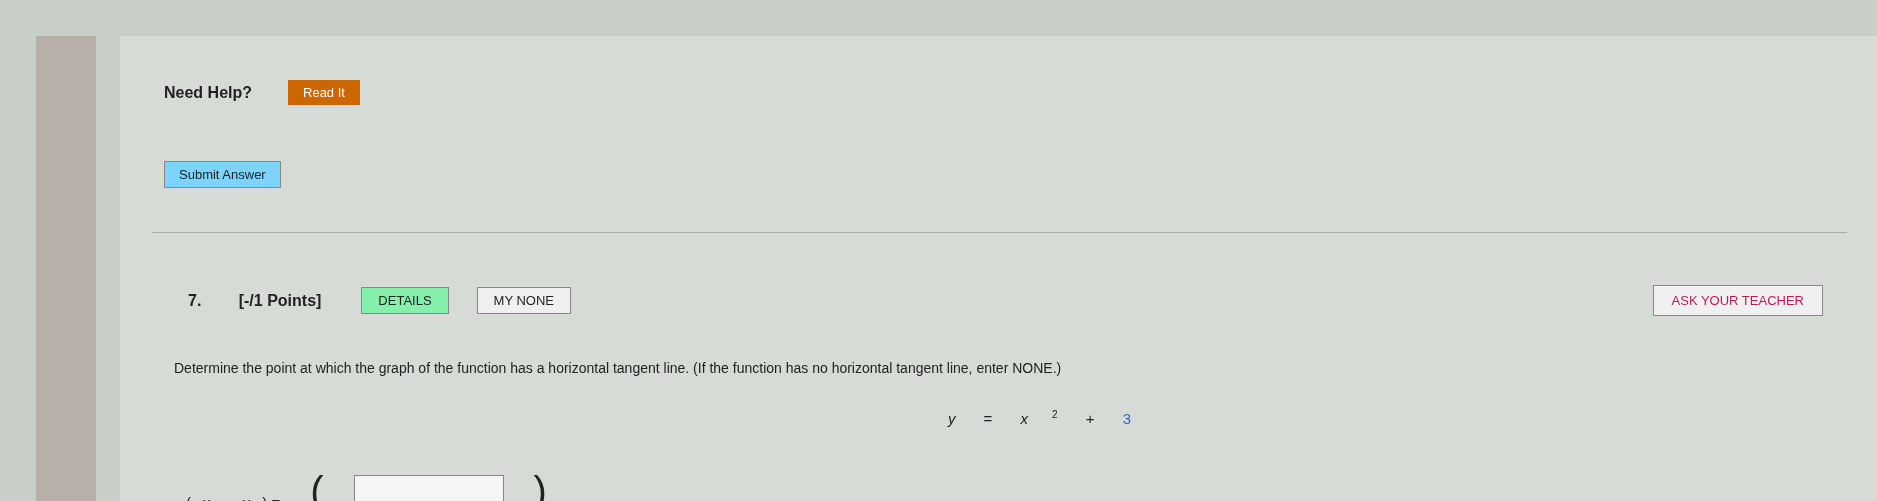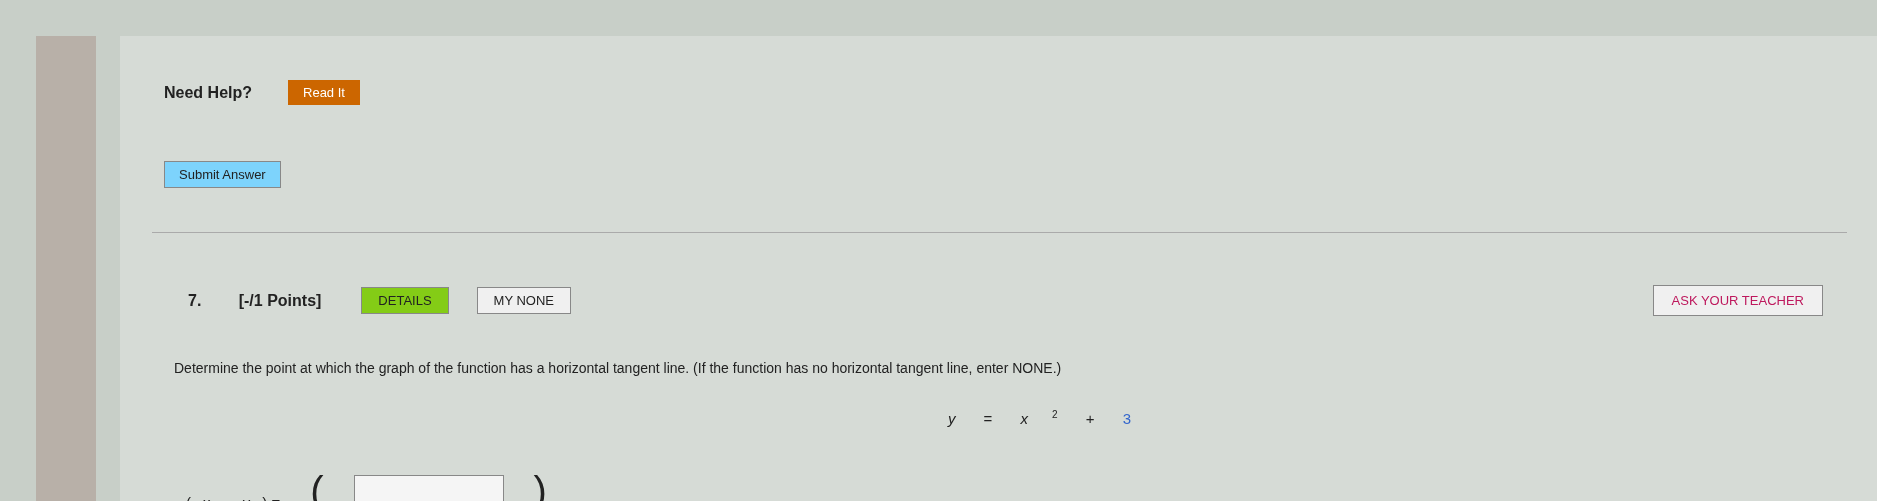--- a/index.html
+++ b/index.html
@@ -91,21 +91,21 @@
     }
 
     .question-number {
       font-size: 16px;
       font-weight: bold;
       color: #222;
       white-space: nowrap;
     }
 
     .details-btn {
-      background-color: #84cc16;
+      background-color: #86efac;
       color: #222;
       border: 1px solid #888;
       padding: 5px 16px;
       font-size: 13px;
       cursor: pointer;
     }
 
     .my-notes-btn {
       background-color: #f0f0f0;
       color: #222;

